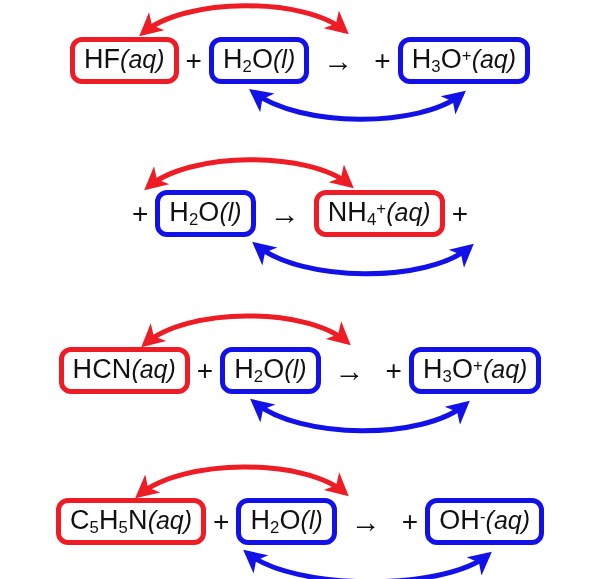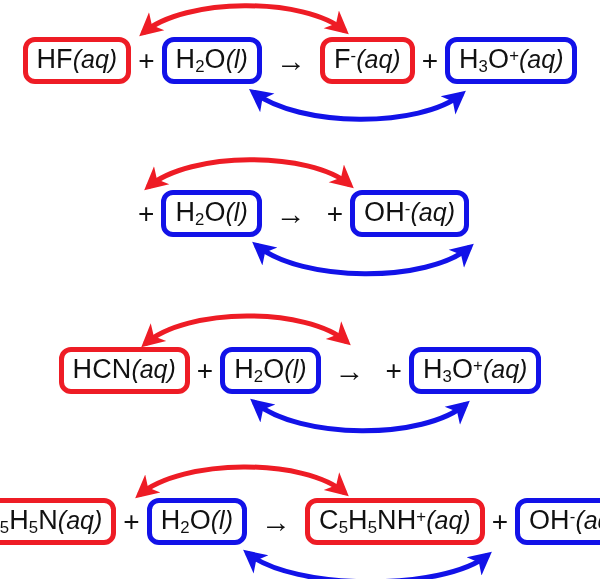--- a/index.html
+++ b/index.html
@@ -129,39 +129,36 @@
 
   <div class="reaction-row" style="top:-12px;">
     <div class="species-box red">
       <span class="formula">HF</span><span class="state">(aq)</span>
     </div>
     <span class="operator">+</span>
     <div class="species-box blue">
       <span class="formula">H<sub>2</sub>O</span><span class="state">(l)</span>
     </div>
     <span class="operator yields">→</span>
-    <div class="species-box red">
-      <span class="formula">F<sup>-</sup></span><span class="state">(aq)</span>
-    </div>
     <span class="operator">+</span>
     <div class="species-box blue">
       <span class="formula">H<sub>3</sub>O<sup>+</sup></span><span class="state">(aq)</span>
     </div>
   </div>
 
   <div class="reaction-row" style="top:141px;">
     <span class="operator">+</span>
     <div class="species-box blue">
       <span class="formula">H<sub>2</sub>O</span><span class="state">(l)</span>
     </div>
     <span class="operator yields">→</span>
+    <div class="species-box red">
+      <span class="formula">NH<sub>4</sub><sup>+</sup></span><span class="state">(aq)</span>
+    </div>
     <span class="operator">+</span>
-    <div class="species-box blue">
-      <span class="formula">OH<sup>-</sup></span><span class="state">(aq)</span>
-    </div>
   </div>
 
   <div class="reaction-row" style="top:298px;">
     <div class="species-box red">
       <span class="formula">HCN</span><span class="state">(aq)</span>
     </div>
     <span class="operator">+</span>
     <div class="species-box blue">
       <span class="formula">H<sub>2</sub>O</span><span class="state">(l)</span>
     </div>
@@ -174,22 +171,19 @@
 
   <div class="reaction-row" style="top:449px;">
     <div class="species-box red">
       <span class="formula">C<sub>5</sub>H<sub>5</sub>N</span><span class="state">(aq)</span>
     </div>
     <span class="operator">+</span>
     <div class="species-box blue">
       <span class="formula">H<sub>2</sub>O</span><span class="state">(l)</span>
     </div>
     <span class="operator yields">→</span>
-    <div class="species-box red">
-      <span class="formula">C<sub>5</sub>H<sub>5</sub>NH<sup>+</sup></span><span class="state">(aq)</span>
-    </div>
     <span class="operator">+</span>
     <div class="species-box blue">
       <span class="formula">OH<sup>-</sup></span><span class="state">(aq)</span>
     </div>
   </div>
 
 </div>
 
 </body></html>

